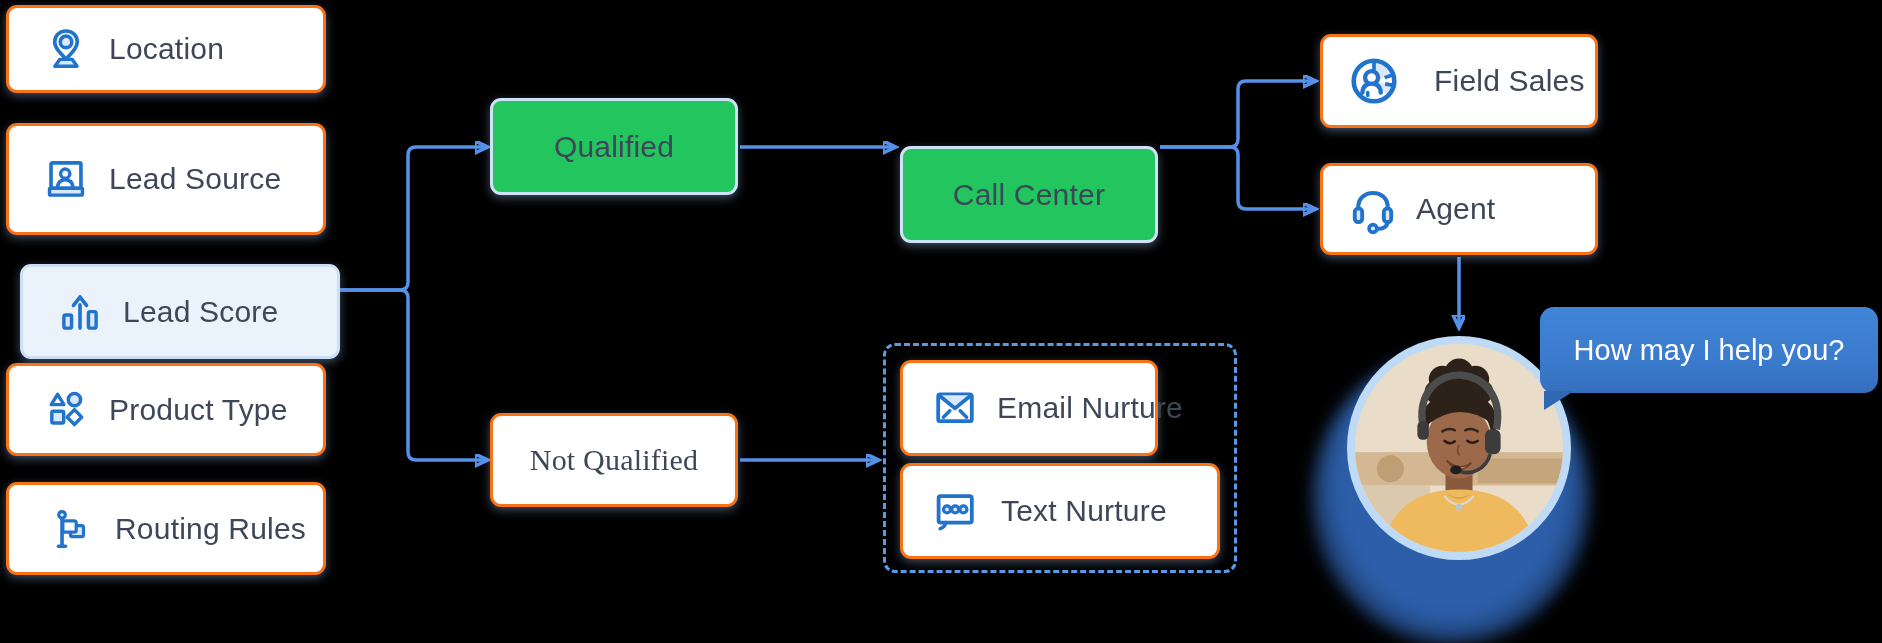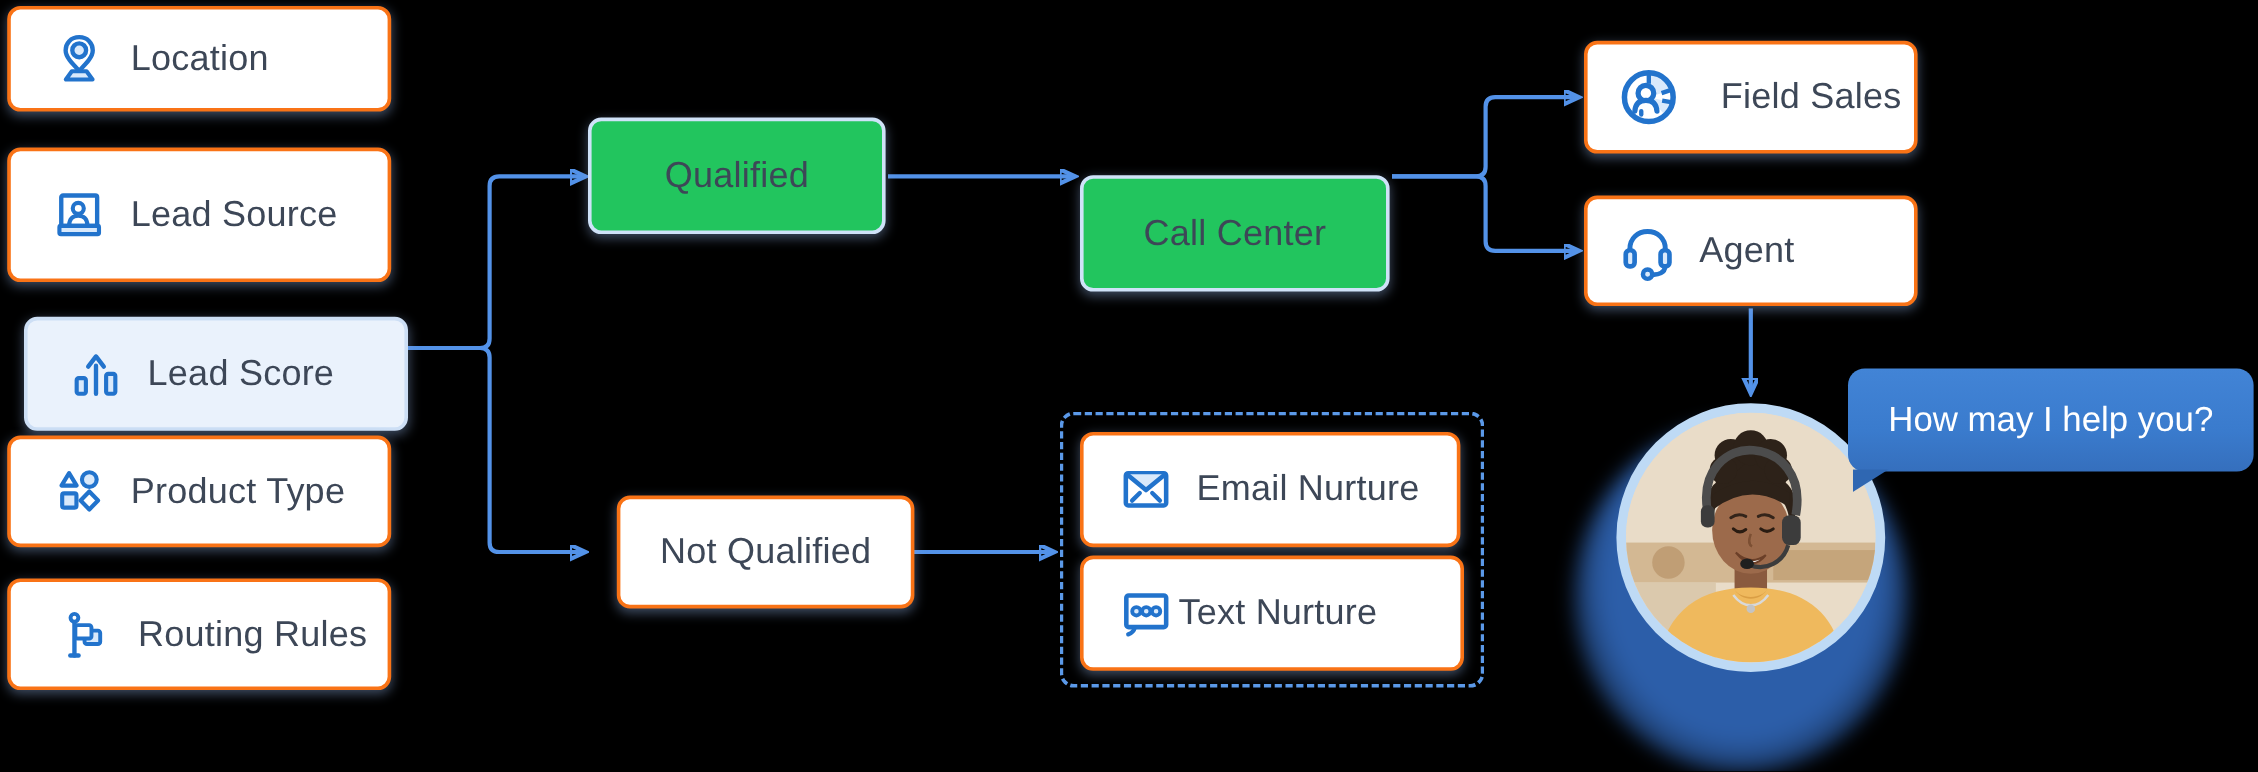--- a/index.html
+++ b/index.html
@@ -116,21 +116,21 @@
       <rect x="11.2" y="10.2" width="6.8" height="5.8" rx="1" fill="#d9e9fb" stroke="#2273cc" stroke-width="1.7"></rect>
       <rect x="7.2" y="7.8" width="7" height="5.8" rx="1" fill="#fff" stroke="#2273cc" stroke-width="1.7"></rect>
     </svg>
     <span class="lbl">Routing Rules</span>
   </div>
 
   <div class="node center-node softblue" style="left:490px;top:98px;width:248px;height:97px;">
     <span class="lbl">Qualified</span>
   </div>
 
-  <div class="node center-node" style="left:514px;top:413px;width:248px;height:94px;">
+  <div class="node center-node" style="left:490px;top:413px;width:248px;height:94px;font-family:Liberation Serif, serif;">
     <span class="lbl">Not Qualified</span>
   </div>
 
   <div class="node center-node softblue" style="left:900px;top:98px;width:258px;height:97px;margin-top:48px;">
     <span class="lbl">Call Center</span>
   </div>
 
   <div class="node icon-node" style="left:1320px;top:34px;width:278px;height:94px;padding-left:22px;gap:31px;">
     <svg class="ic" width="58" height="58" viewBox="0 0 24 24">
       <path d="M12,12 L12,3.6 A8.4,8.4 0 0 1 20,9.4 Z" fill="#d9e9fb" stroke="none"></path>
@@ -150,31 +150,31 @@
       <rect x="3.6" y="11.8" width="3.4" height="6.2" rx="1.5" fill="#d9e9fb" stroke="#2273cc" stroke-width="1.8"></rect>
       <rect x="17" y="11.8" width="3.4" height="6.2" rx="1.5" fill="#d9e9fb" stroke="#2273cc" stroke-width="1.8"></rect>
       <path d="M18.7,18 C18.7,20.4 16.2,21.4 13.6,21.1" fill="none" stroke="#2273cc" stroke-width="1.8" stroke-linecap="round"></path>
       <circle cx="12" cy="21" r="1.8" fill="#d9e9fb" stroke="#2273cc" stroke-width="1.7"></circle>
     </svg>
     <span class="lbl">Agent</span>
   </div>
 
   <div class="dashed-group" style="left:883px;top:343px;width:354px;height:230px;"></div>
 
-  <div class="node icon-node" style="left:900px;top:360px;width:317px;height:96px;padding-left:28px;gap:18px;">
+  <div class="node icon-node" style="left:900px;top:360px;width:258px;height:96px;padding-left:28px;gap:18px;">
     <svg class="ic" width="48" height="48" viewBox="0 0 24 24">
       <rect x="3.6" y="5.2" width="16.8" height="13.4" rx="1" fill="#fff" stroke="#2273cc" stroke-width="1.9"></rect>
       <path d="M4,5.6 L20,5.6 L12,12.2 Z" fill="#d9e9fb" stroke="none"></path>
       <path d="M4,5.6 L12,12.2 L20,5.6" fill="none" stroke="#2273cc" stroke-width="1.9" stroke-linejoin="round"></path>
       <path d="M9.4,13.4 L6.2,16.6 M14.6,13.4 L17.8,16.6" fill="none" stroke="#2273cc" stroke-width="1.8" stroke-linecap="round"></path>
     </svg>
     <span class="lbl">Email Nurture</span>
   </div>
 
-  <div class="node icon-node" style="left:900px;top:463px;width:320px;height:96px;padding-left:28px;gap:3px;">
+  <div class="node icon-node" style="left:900px;top:463px;width:320px;height:96px;padding-left:28px;gap:22px;">
     <svg class="ic" width="48" height="48" viewBox="0 0 24 24">
       <rect x="3.8" y="4.6" width="16.6" height="13.2" rx="1" fill="#fff" stroke="#2273cc" stroke-width="1.9"></rect>
       <path d="M7.4,17.8 C7,19.5 6.2,20.3 4.6,20.8" fill="none" stroke="#2273cc" stroke-width="1.8" stroke-linecap="round"></path>
       <circle cx="8" cy="11.2" r="1.75" fill="#d9e9fb" stroke="#2273cc" stroke-width="1.6"></circle>
       <circle cx="12.1" cy="11.2" r="1.75" fill="#d9e9fb" stroke="#2273cc" stroke-width="1.6"></circle>
       <circle cx="16.2" cy="11.2" r="1.75" fill="#d9e9fb" stroke="#2273cc" stroke-width="1.6"></circle>
     </svg>
     <span class="lbl">Text Nurture</span>
   </div>
 

